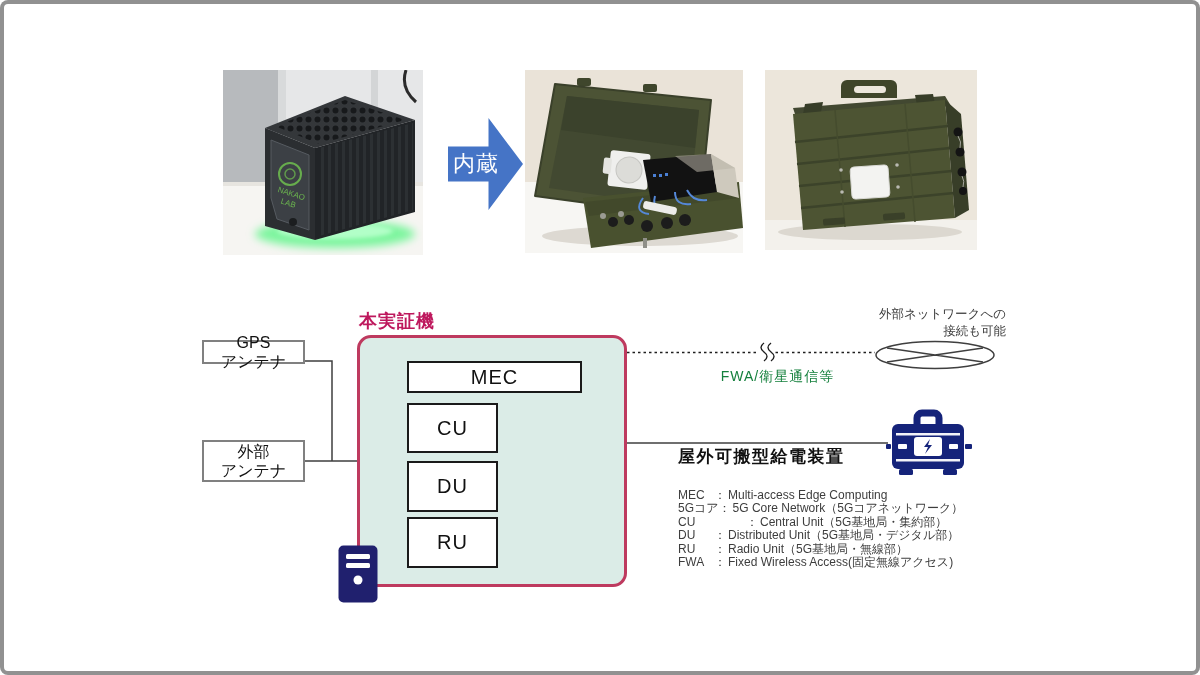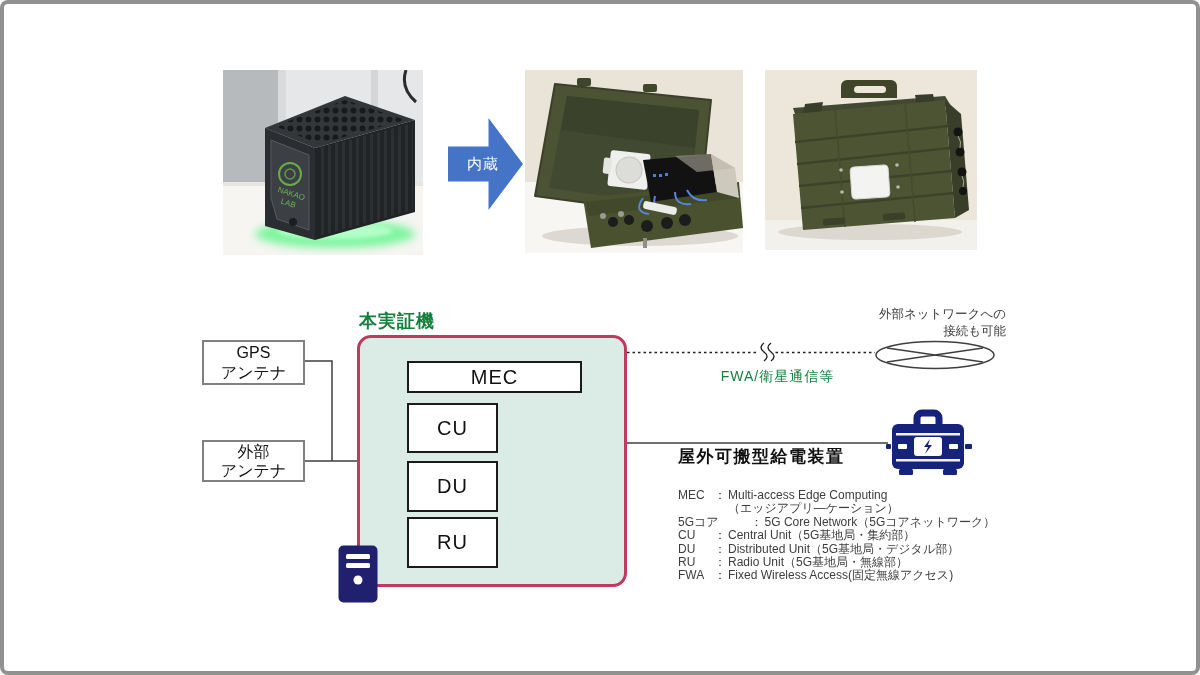--- a/index.html
+++ b/index.html
@@ -5,24 +5,24 @@
   html,body{margin:0;padding:0;background:#fff;}
   body{font-family:"Liberation Sans","DejaVu Sans",sans-serif;}
   .canvas{position:relative;width:1200px;height:675px;background:#ffffff;
           box-shadow:inset 0 0 0 4px #919191;border-radius:8px;overflow:hidden;}
   .abs{position:absolute;}
   
   .photo{display:block;}
   .arrow{background:#4574C6;
          clip-path:polygon(0 31%,54% 31%,54% 0,100% 50%,54% 100%,54% 69%,0 69%);
          display:flex;align-items:center;}
-  .arrow-label{color:#fff;font-size:15px;letter-spacing:1px;padding-left:19px;white-space:nowrap;}
+  .arrow-label{color:#fff;font-size:22px;letter-spacing:1px;padding-left:5px;white-space:nowrap;}
   
   .main-box{background:#DBECE7;border:3px solid #BE3A5F;border-radius:14px;box-sizing:border-box;}
-  .diagram-title{color:#15803d;font-size:18px;font-weight:bold;letter-spacing:1px;white-space:nowrap;}
+  .diagram-title{color:#be185d;font-size:18px;font-weight:bold;letter-spacing:1px;white-space:nowrap;}
   .blk{position:absolute;background:#fff;border:2px solid #1a1a1a;box-sizing:border-box;
        display:flex;align-items:center;justify-content:center;color:#111;}
   .blk-lg{font-size:20px;letter-spacing:1px;}
   .core-txt{font-size:19px;line-height:1.15;text-align:center;}
   .ant-box{background:#fff;border:2px solid #808080;box-sizing:border-box;
            display:flex;flex-direction:column;align-items:center;justify-content:center;
            font-size:16px;line-height:1.2;color:#111;}
   .note{font-size:12.5px;line-height:1.35;color:#3d3d3d;text-align:right;white-space:nowrap;}
   .fwa-label{font-size:14px;color:#15803d;letter-spacing:1px;white-space:nowrap;text-align:center;}
   .power-label{font-size:17px;font-weight:bold;color:#111;letter-spacing:1.5px;white-space:nowrap;}
@@ -178,21 +178,21 @@
 
   <div class="abs diagram-title" style="left:359px;top:309px;">本実証機</div>
 
   <div class="abs main-box" style="left:357px;top:335px;width:270px;height:252px;">
     <div class="blk blk-lg" style="left:47px;top:23px;width:175px;height:32px;">MEC</div>
     <div class="blk blk-lg" style="left:47px;top:65px;width:91px;height:50px;">CU</div>
     <div class="blk blk-lg" style="left:47px;top:123px;width:91px;height:51px;">DU</div>
     <div class="blk blk-lg" style="left:47px;top:179px;width:91px;height:51px;">RU</div>
   </div>
 
-  <div class="abs ant-box" style="left:202px;top:340px;width:103px;height:45px;">
+  <div class="abs ant-box" style="left:202px;top:340px;width:103px;height:24px;">
     <div>GPS</div>
     <div>アンテナ</div>
   </div>
 
   <div class="abs ant-box" style="left:202px;top:440px;width:103px;height:42px;">
     <div>外部</div>
     <div>アンテナ</div>
   </div>
 
   <svg class="abs" style="left:338px;top:545px;" width="40" height="58" viewBox="0 0 40 58">
@@ -226,25 +226,20 @@
     <rect x="57" y="63" width="14" height="6" rx="1.5" fill="#15237A"></rect>
   </svg>
 
   <div class="abs legend" style="left:678px;top:489px;width:320px;">
     <div class="legend-row">
       <span class="lg-term">MEC</span>
         <span class="lg-sep">：</span>
         <span class="lg-def">Multi-access Edge Computing</span>
     </div>
     <div class="legend-row">
-      <span class="lg-term"></span>
-        <span class="lg-sep"></span>
-        <span class="lg-def">（エッジアプリ―ケーション）</span>
-    </div>
-    <div class="legend-row">
       <span class="lg-term">5Gコア</span>
         <span class="lg-sep">：</span>
         <span class="lg-def">5G Core Network（5Gコアネットワーク）</span>
     </div>
     <div class="legend-row">
       <span class="lg-term">CU</span>
         <span class="lg-sep">：</span>
         <span class="lg-def">Central Unit（5G基地局・集約部）</span>
     </div>
     <div class="legend-row">

